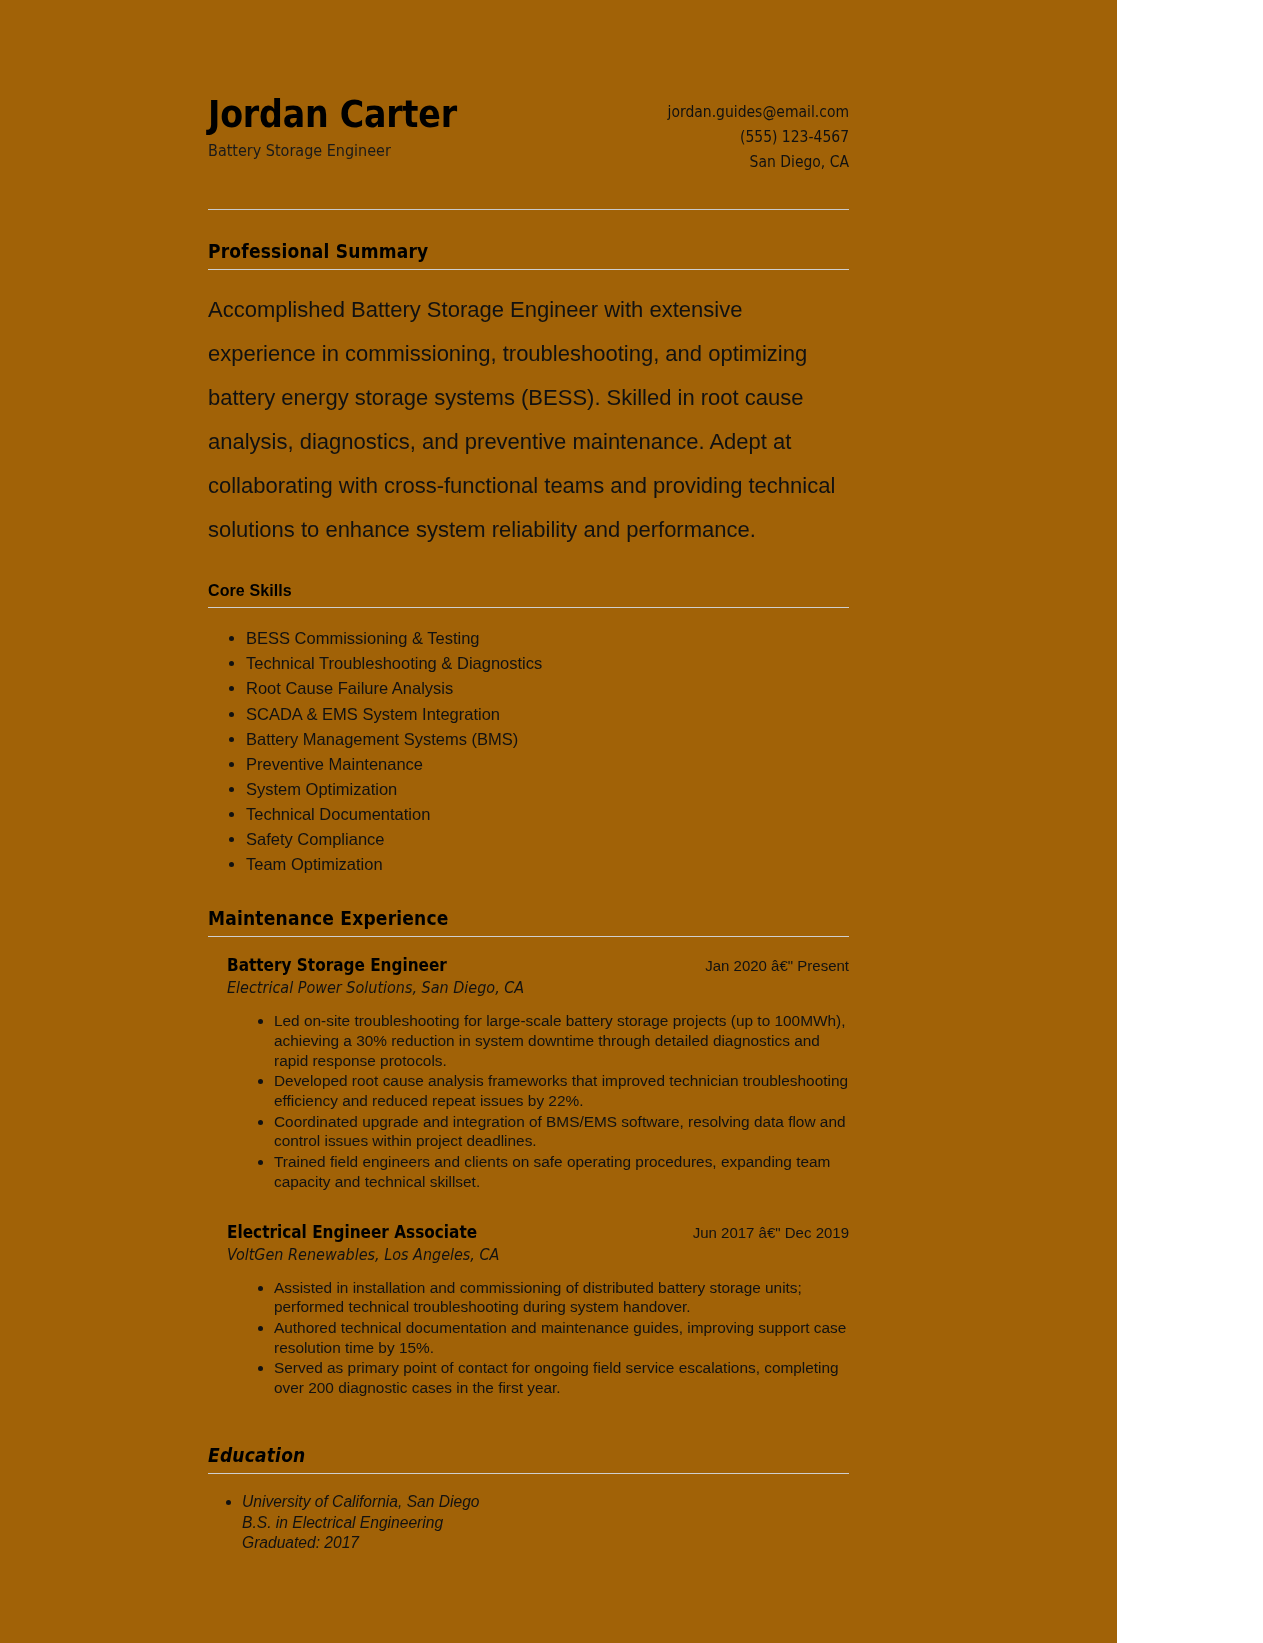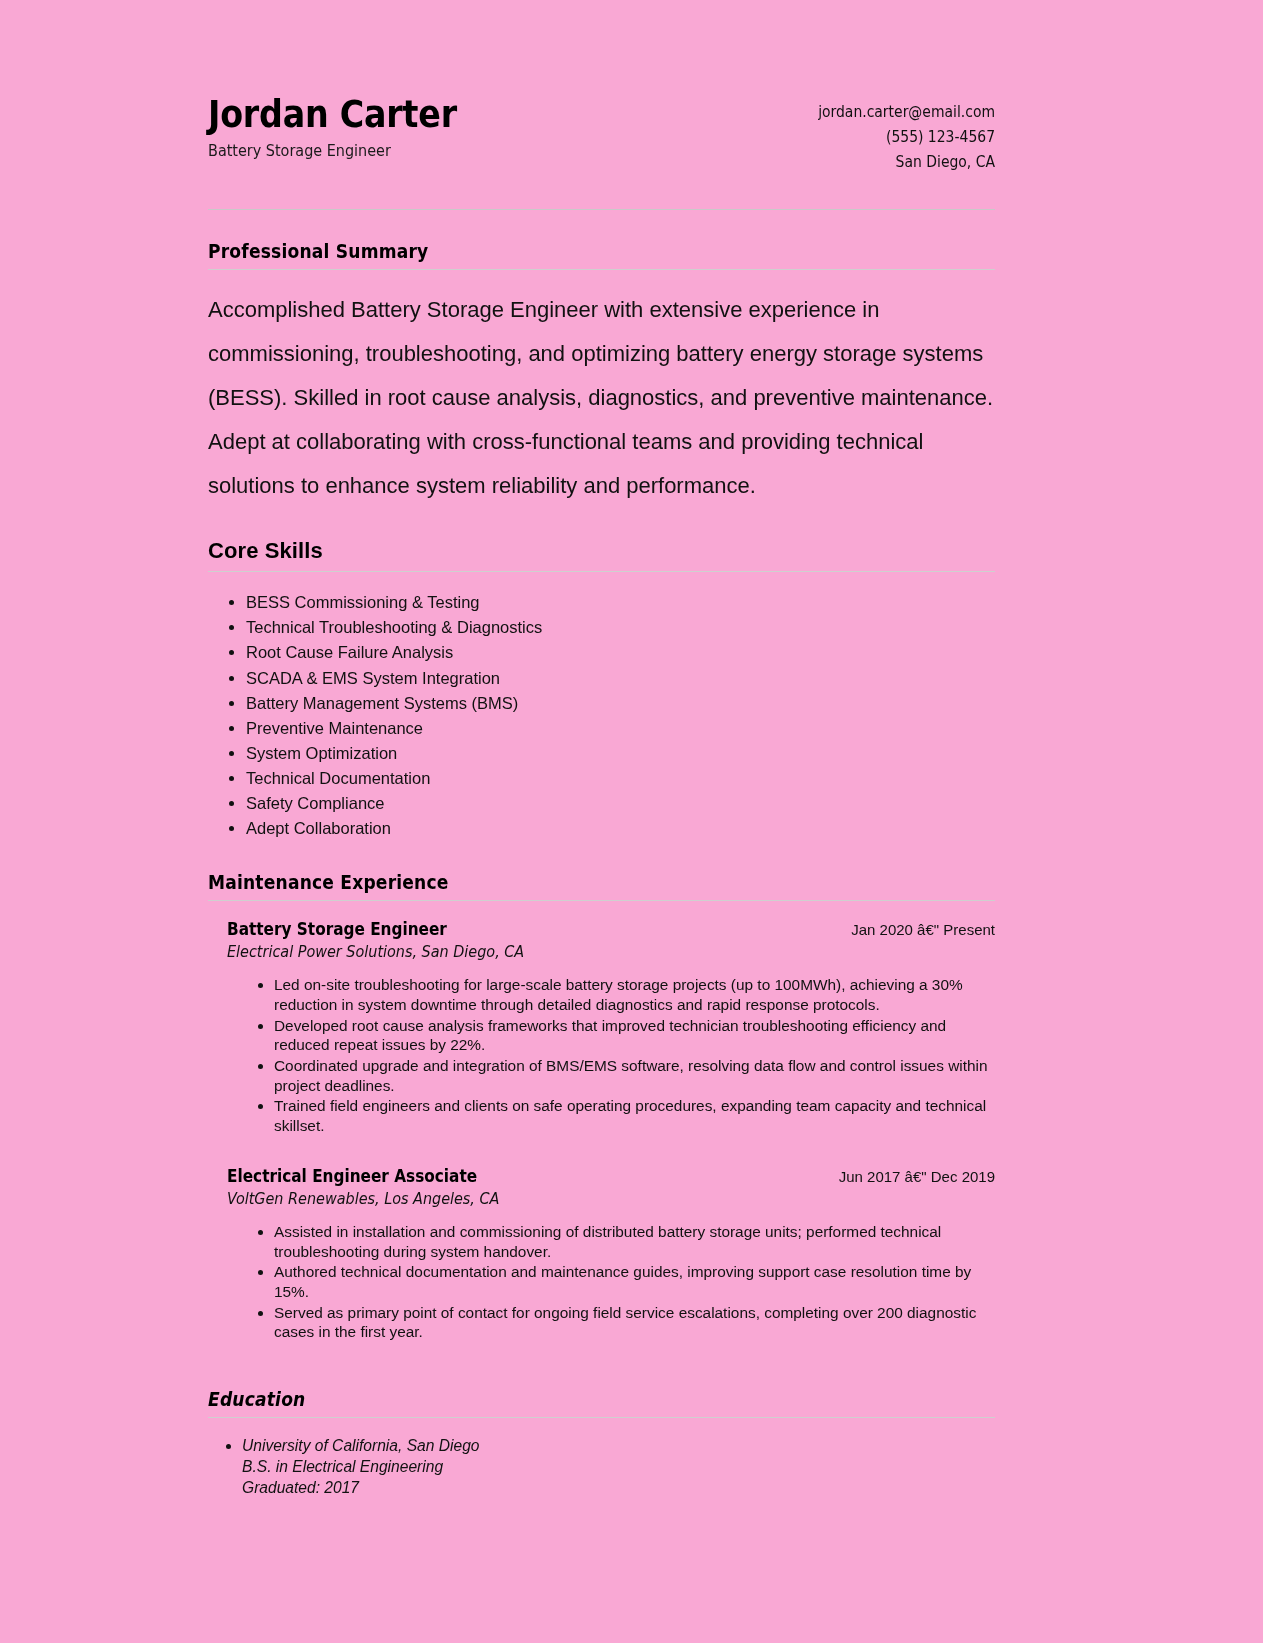--- a/index.html
+++ b/index.html
@@ -10,23 +10,23 @@
   body {
     width: 1263px;
     height: 1643px;
     font-family: "Liberation Sans", sans-serif;
     color: #000000;
     -webkit-font-smoothing: antialiased;
   }
 
   .page {
     position: relative;
-    width: 1263px;
+    width: 1117px;
     height: 1643px;
-    background: #f9a8d4;
+    background: #a16207;
     box-sizing: border-box;
     padding: 86px 268px 0 208px;
   }
 
   
   .header {
     display: flex;
     align-items: flex-start;
     justify-content: space-between;
     padding-top: 8px;
@@ -79,21 +79,21 @@
     font-size: 19px;
     font-weight: bold;
     letter-spacing: 0.2px;
     color: #000;
     margin: 0 0 7px 0;
   }
   
   .section-heading.wide {
     font-family: "Liberation Sans", sans-serif;
     font-stretch: normal;
-    font-size: 22px;
+    font-size: 16px;
     letter-spacing: 0.1px;
   }
   .section-rule {
     border: 0;
     border-top: 1px solid #cfcfcf;
     margin: 0 0 18px 0;
   }
 
   .summary-text {
     font-family: "Liberation Sans", sans-serif;
@@ -182,21 +182,21 @@
 <body>
 
 <div class="page">
 
   <div class="header">
     <div class="identity">
       <h1 class="full-name">Jordan Carter</h1>
       <div class="job-title-line">Battery Storage Engineer</div>
     </div>
     <div class="contact">
-      <div>jordan.carter@email.com</div>
+      <div>jordan.guides@email.com</div>
       <div>(555) 123-4567</div>
       <div>San Diego, CA</div>
     </div>
   </div>
   <hr class="header-rule">
 
   <div class="section">
     <h2 class="section-heading">Professional Summary</h2>
     <hr class="section-rule">
     <p class="summary-text">Accomplished Battery Storage Engineer with extensive experience in commissioning, troubleshooting, and optimizing battery energy storage systems (BESS). Skilled in root cause analysis, diagnostics, and preventive maintenance. Adept at collaborating with cross-functional teams and providing technical solutions to enhance system reliability and performance.</p>
@@ -208,21 +208,21 @@
     <ul class="skills">
       <li>BESS Commissioning &amp; Testing</li>
       <li>Technical Troubleshooting &amp; Diagnostics</li>
       <li>Root Cause Failure Analysis</li>
       <li>SCADA &amp; EMS System Integration</li>
       <li>Battery Management Systems (BMS)</li>
       <li>Preventive Maintenance</li>
       <li>System Optimization</li>
       <li>Technical Documentation</li>
       <li>Safety Compliance</li>
-      <li>Adept Collaboration</li>
+      <li>Team Optimization</li>
     </ul>
   </div>
 
   <div class="section">
     <h2 class="section-heading">Maintenance Experience</h2>
     <hr class="section-rule">
 
     <div class="job">
       <div class="job-header">
         <div class="job-role">Battery Storage Engineer</div>

